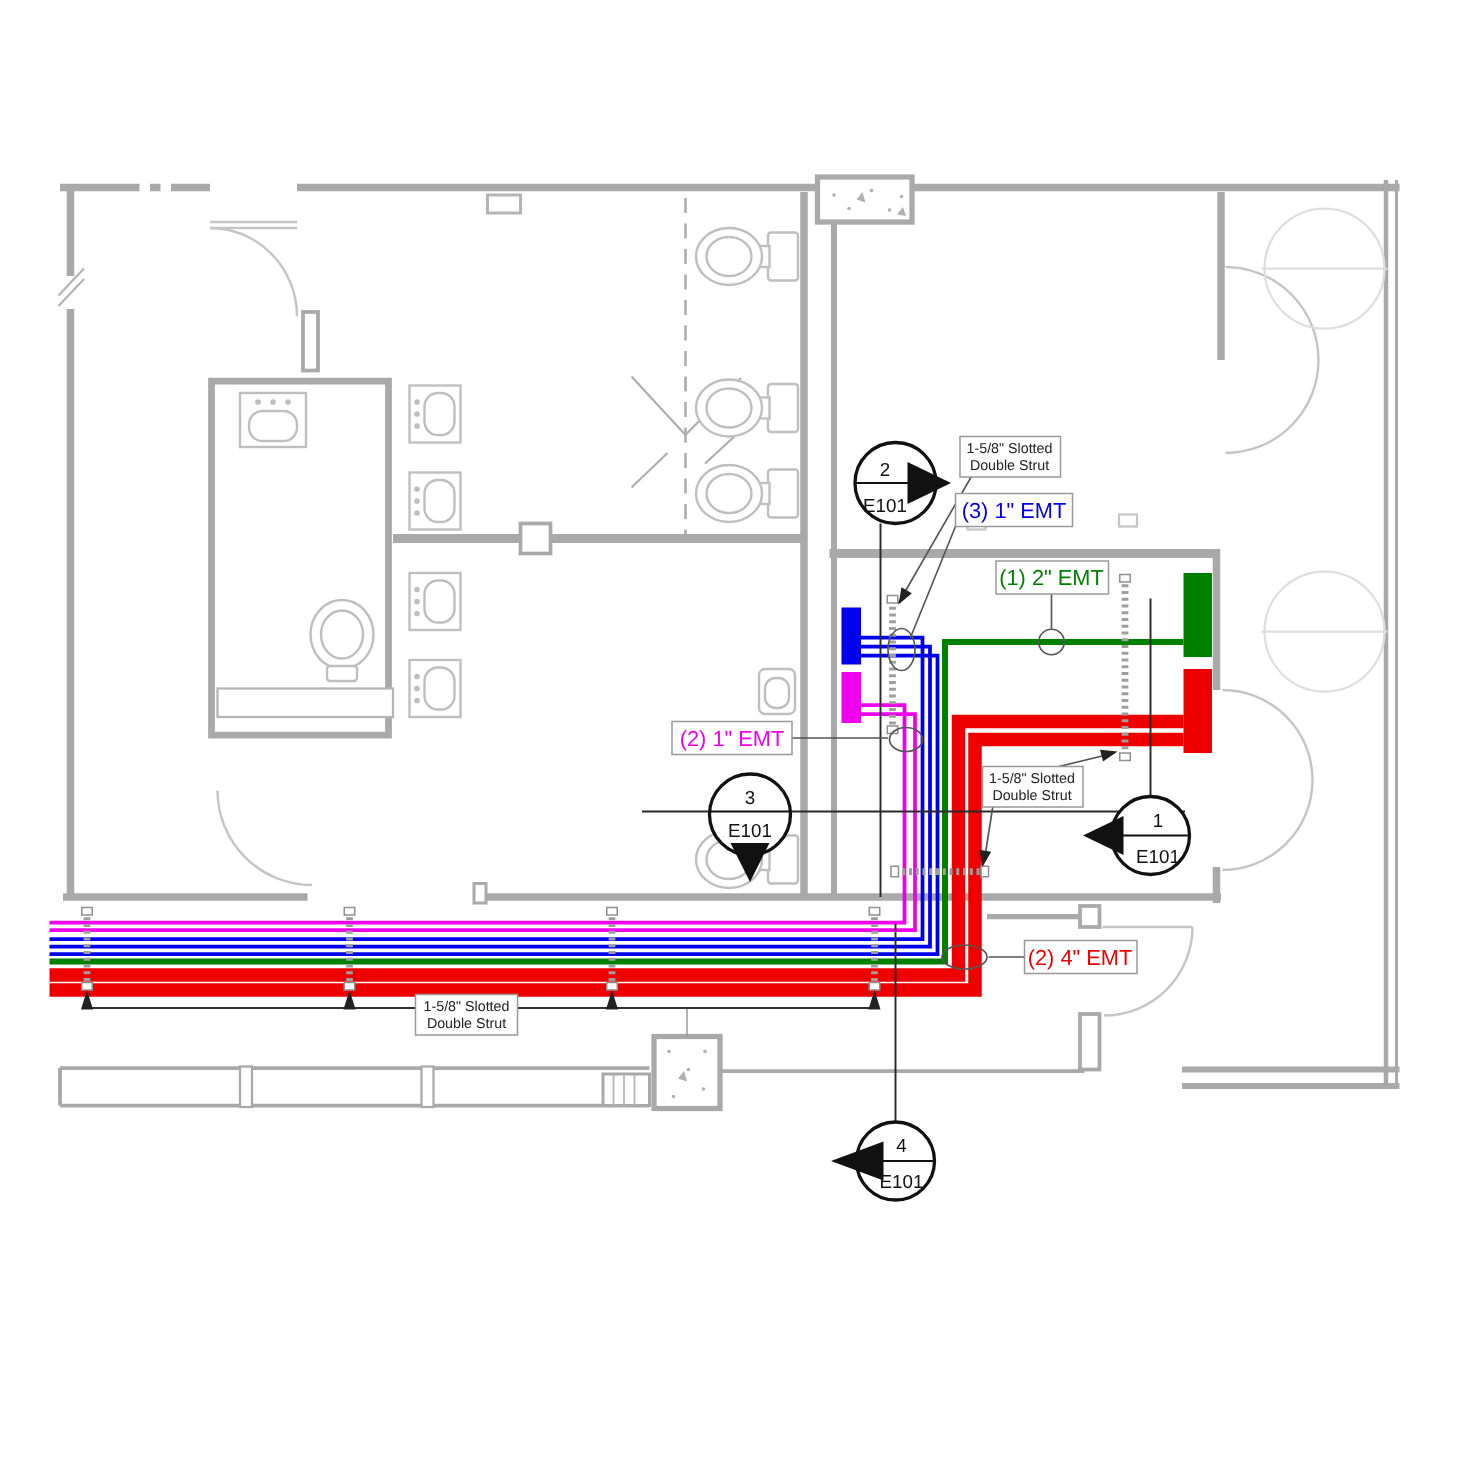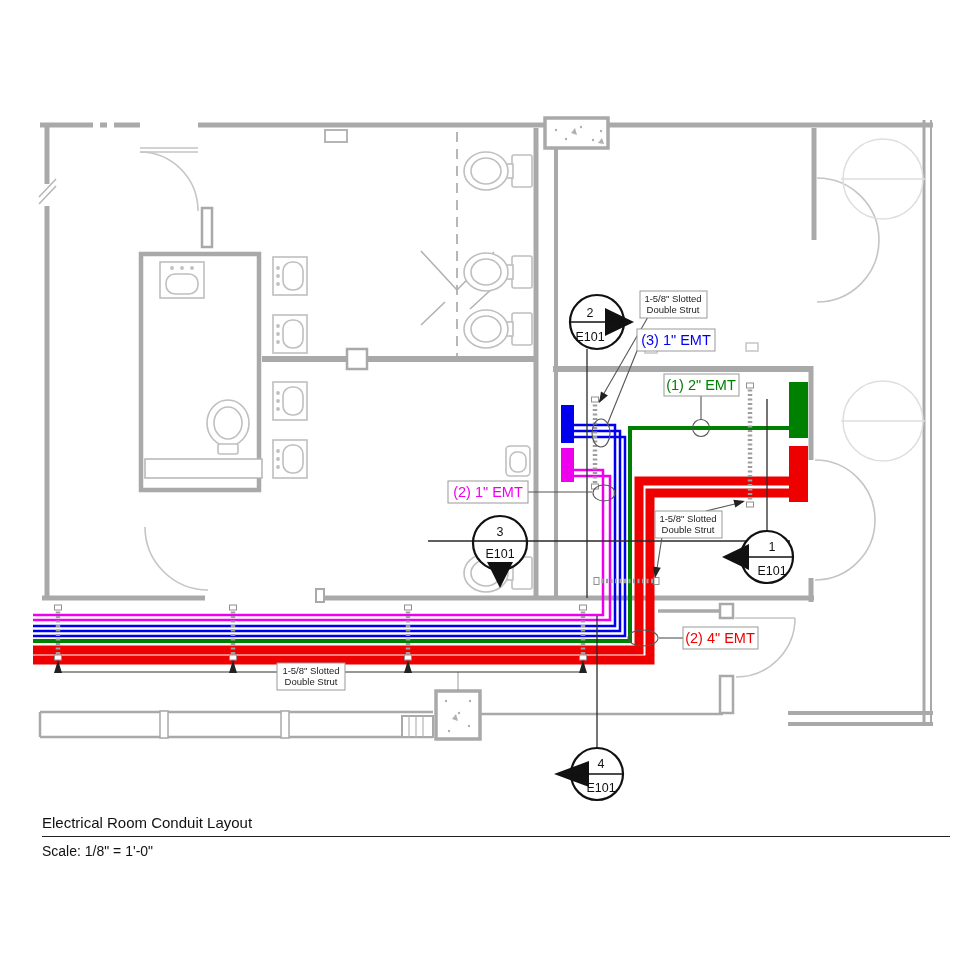--- a/index.html
+++ b/index.html
@@ -330,18 +330,13 @@
       <text x="688" y="533" font-size="9.5" text-anchor="middle" fill="#222">Double Strut</text>
     </g>
     <g>
       <rect x="277" y="663" width="68" height="27" fill="#fff" stroke="#999"></rect>
       <text x="311" y="674" font-size="9.5" text-anchor="middle" fill="#222">1-5/8" Slotted</text>
       <text x="311" y="685" font-size="9.5" text-anchor="middle" fill="#222">Double Strut</text>
     </g>
   </g>
 </svg>
 
-  <div class="titleblock">
-    <div class="tb-title">Electrical Room Conduit Layout</div>
-    <div class="tb-rule"></div>
-    <div class="tb-scale">Scale: 1/8" = 1'-0"</div>
-  </div>
 </div>
 
 </body></html>

